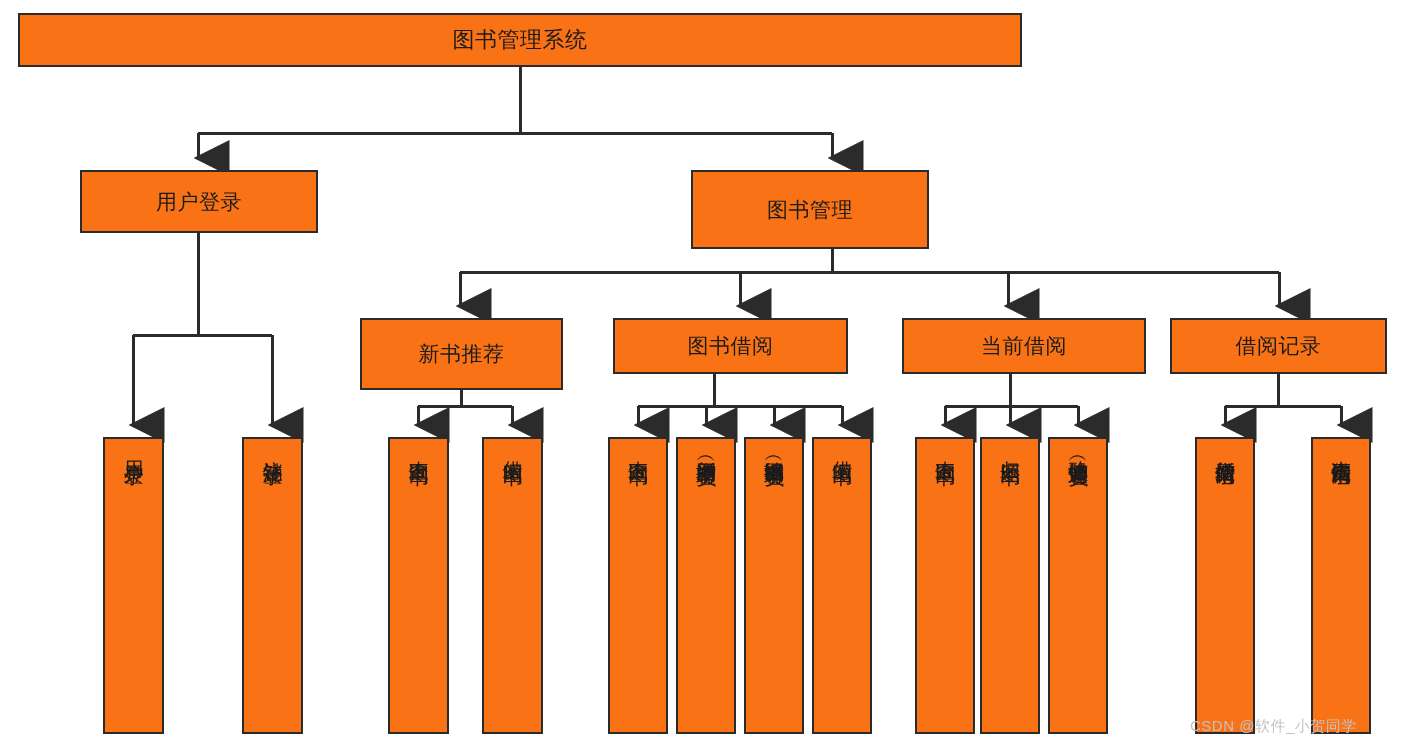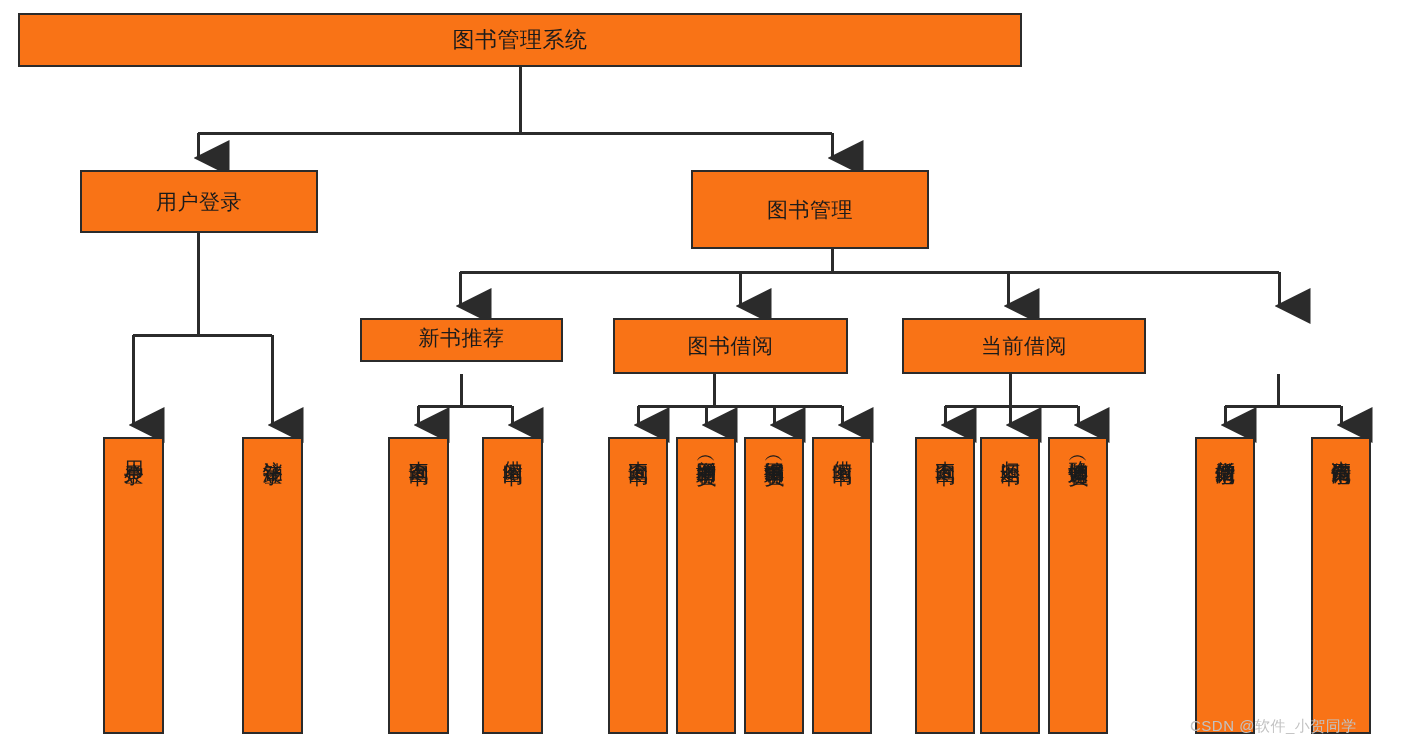--- a/index.html
+++ b/index.html
@@ -147,29 +147,32 @@
     <span class="label">图书管理系统</span>
   </div>
 
   <div class="node horiz" style="left:80px; top:170px; width:238px; height:63px;">
     <span class="label">用户登录</span>
   </div>
   <div class="node horiz" style="left:691px; top:170px; width:238px; height:79px;">
     <span class="label">图书管理</span>
   </div>
 
-  <div class="node horiz" style="left:360px; top:318px; width:203px; height:44px;font-family:Liberation Mono, monospace;">
+  <div class="node horiz" style="left:360px; top:318px; width:203px; height:72px;">
     <span class="label">新书推荐</span>
   </div>
   <div class="node horiz" style="left:613px; top:318px; width:235px; height:56px;">
     <span class="label">图书借阅</span>
   </div>
   <div class="node horiz" style="left:902px; top:318px; width:244px; height:56px;">
     <span class="label">当前借阅</span>
   </div>
+  <div class="node horiz" style="left:1170px; top:318px; width:217px; height:56px;">
+    <span class="label">借阅记录</span>
+  </div>
 
   <div class="node vert" style="left:103px; top:437px; width:61px; height:297px;">
     <span class="label">用户登录</span>
   </div>
   <div class="node vert" style="left:242px; top:437px; width:61px; height:297px;">
     <span class="label">注销登录</span>
   </div>
 
   <div class="node vert" style="left:388px; top:437px; width:61px; height:297px;">
     <span class="label">查询图书</span>

